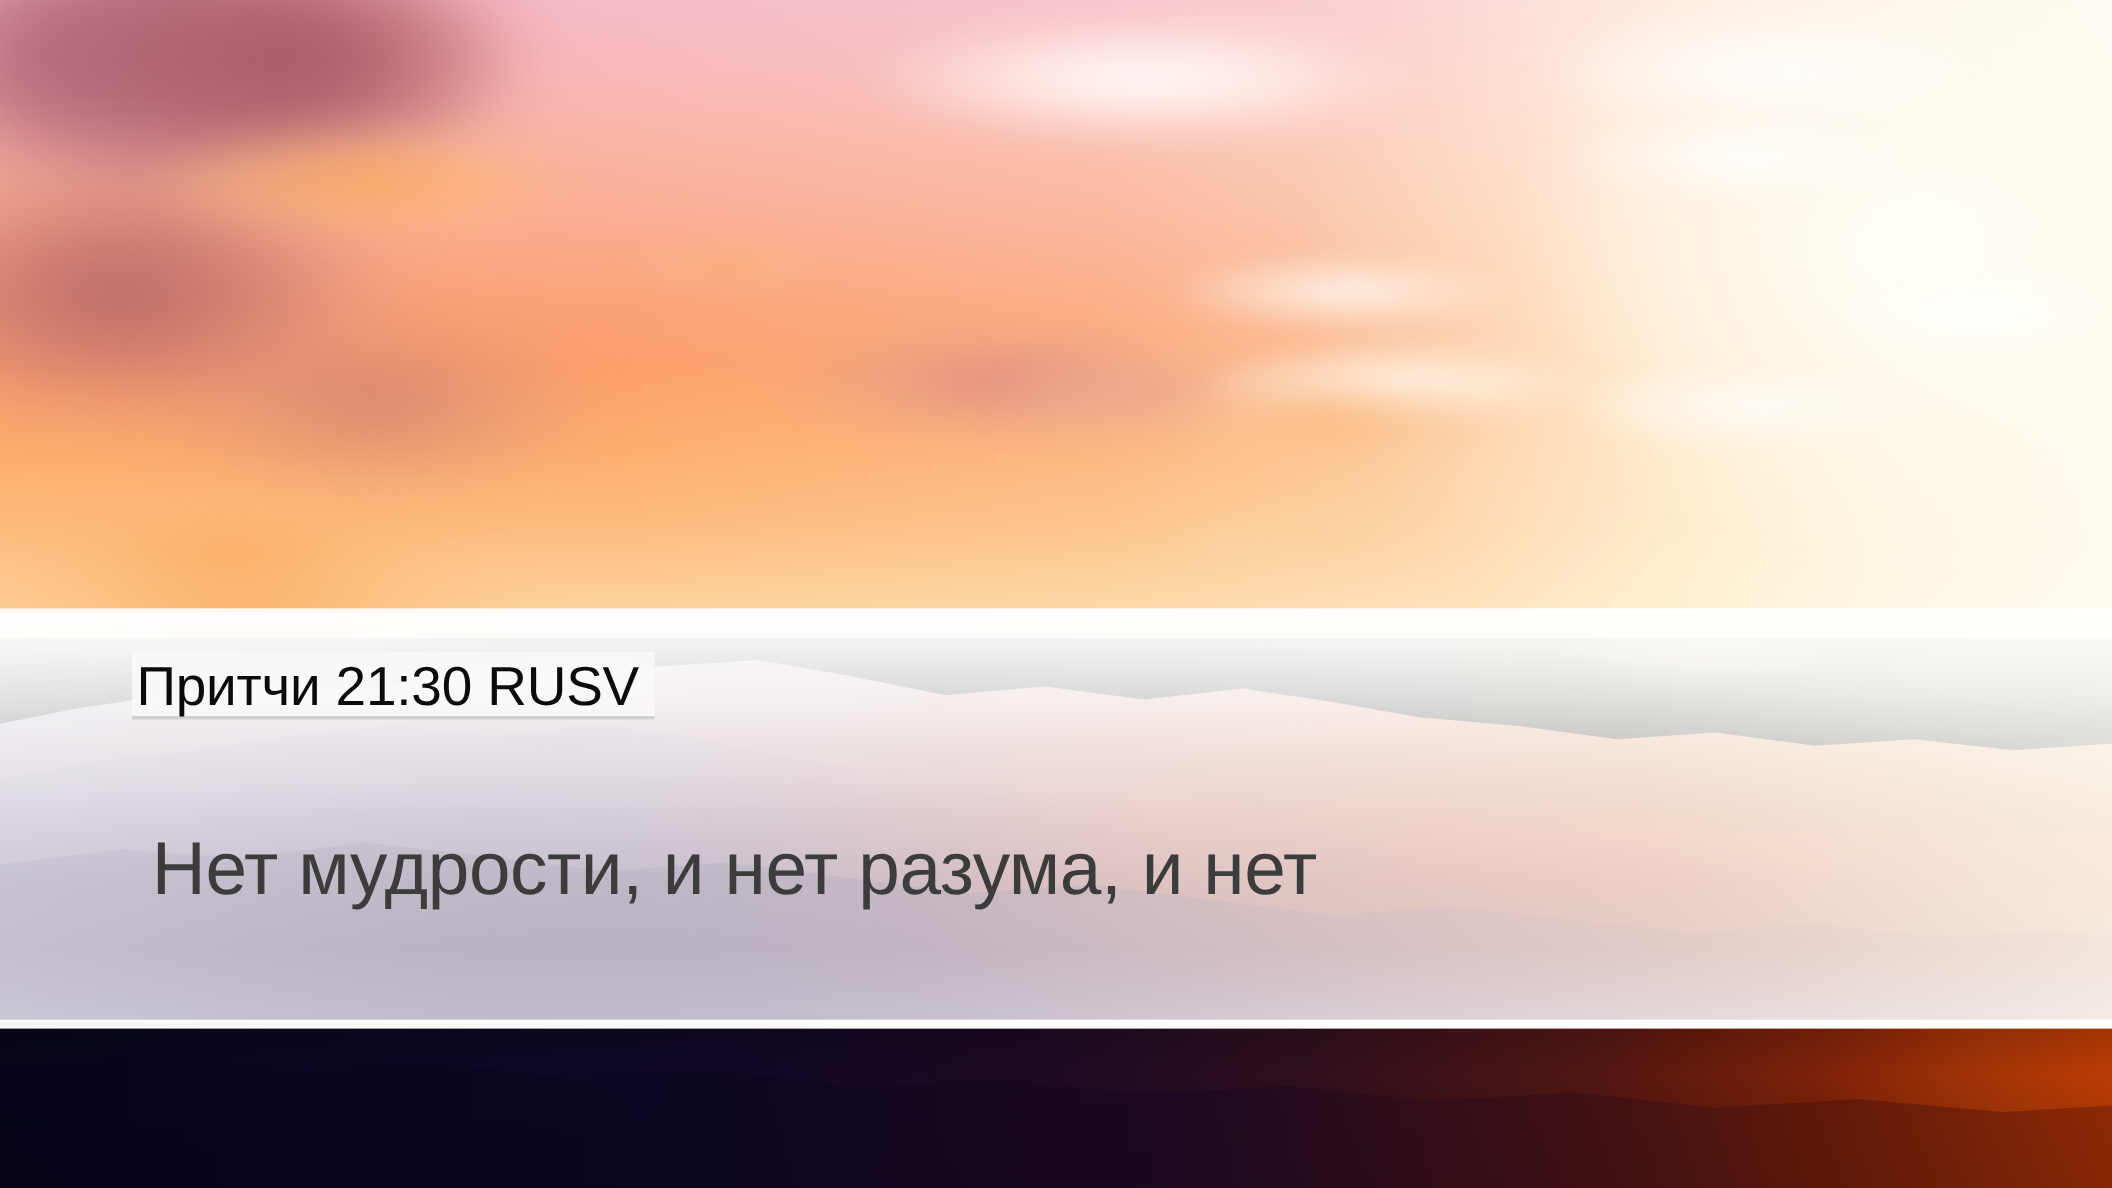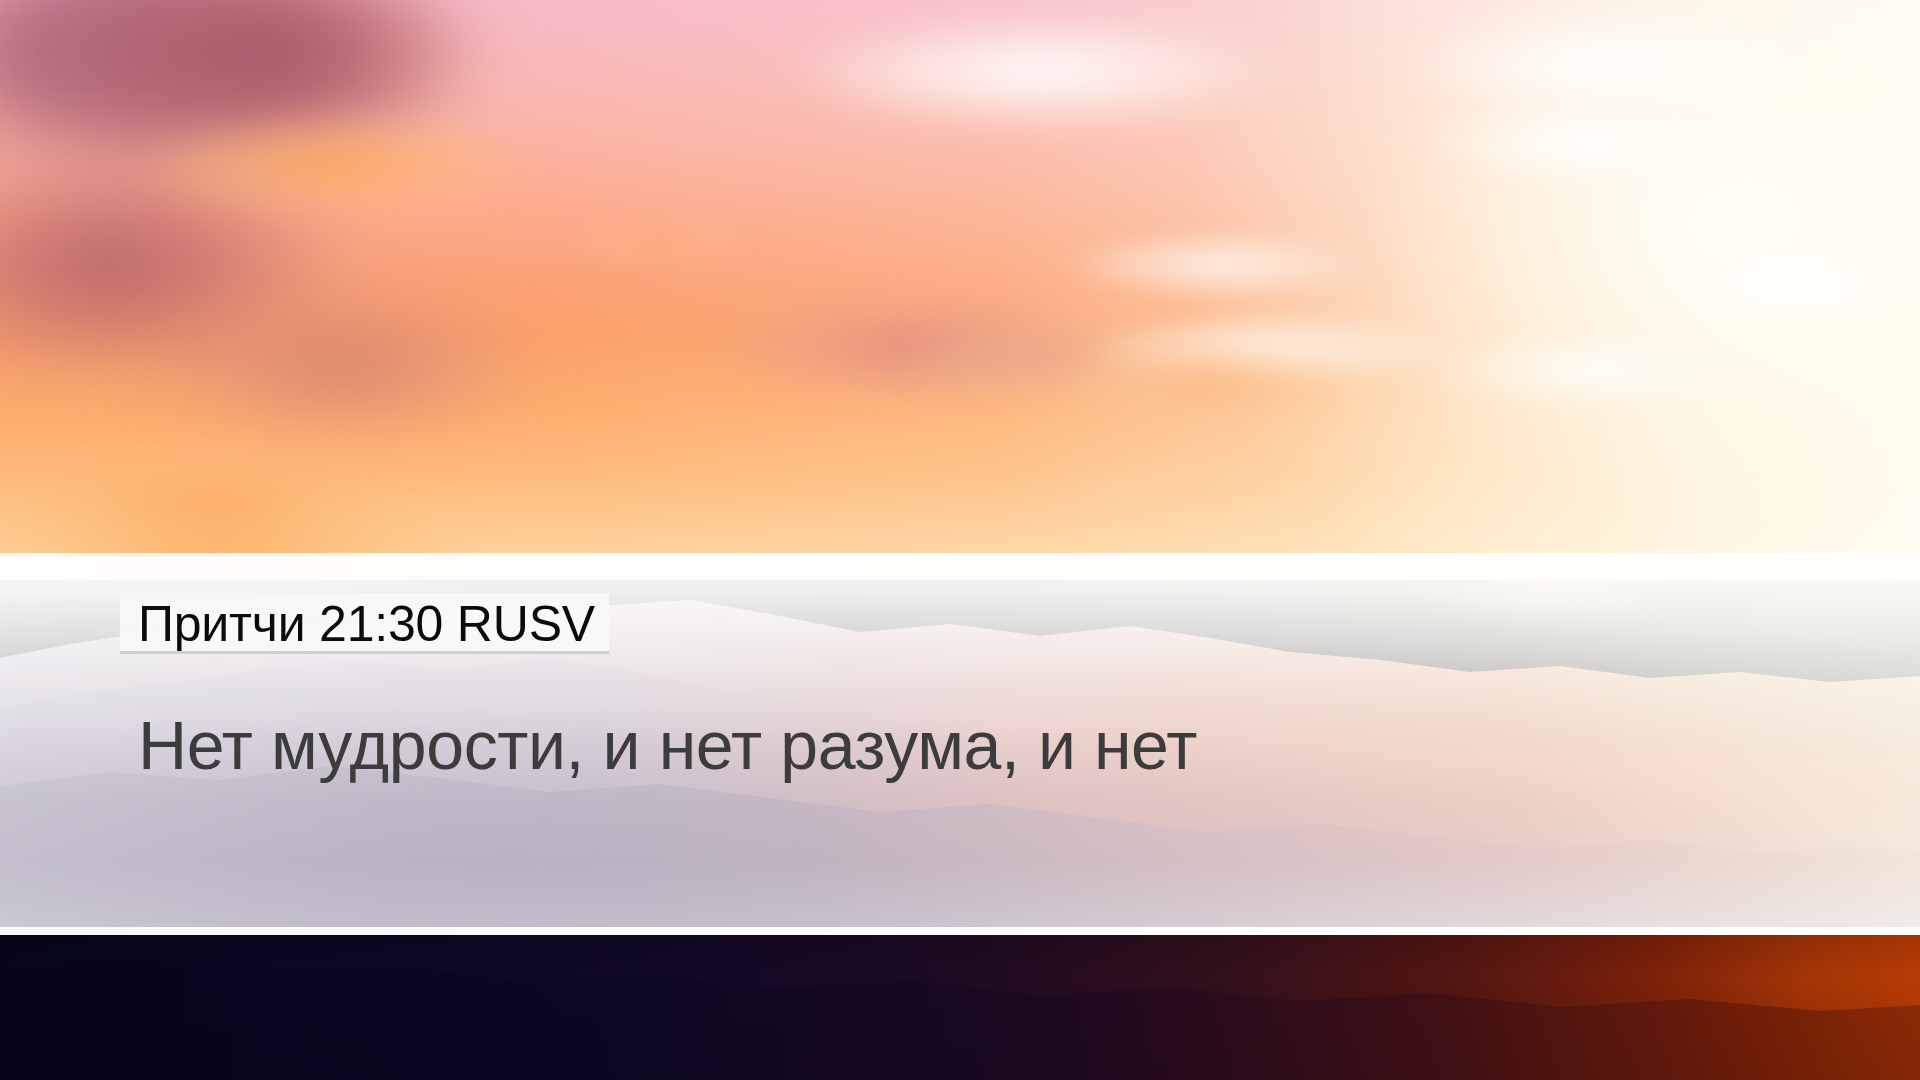--- a/index.html
+++ b/index.html
@@ -345,21 +345,21 @@
   }
 
   .ref-wrap {
     position: absolute;
     left: 120px;
     top: 36px;
   }
   .ref-hl {
     display: inline-block;
     background: rgba(250,249,247,0.93);
-    padding: 6px 14px 2px 18px;
+    padding: 6px 14px 2px 4px;
     border-bottom: 3px solid rgba(205,205,205,0.95);
     text-align: right;
   }
   .ref-text {
     display: block;
     font-size: 50px;
     line-height: 1.0;
     color: #0b0b0b;
     letter-spacing: -0.2px;
     white-space: nowrap;
@@ -368,21 +368,21 @@
   .verse-text {
     position: absolute;
     left: 138px;
     top: 144px;
     width: 1480px;
     font-size: 68px;
     line-height: 1.30;
     color: #3c3c3c;
     letter-spacing: -0.4px;
   }
-  .verse-text .ln { display: block; white-space: nowrap; }
+  .verse-text .ln { display: block; white-space: nowrap; margin-top: 45px; }
 </style>
 </head>
 <body>
 
 <div id="stage">
 
   <div class="photo">
 
     <div class="sky-base"></div>
     <div class="sky-pinktop"></div>

